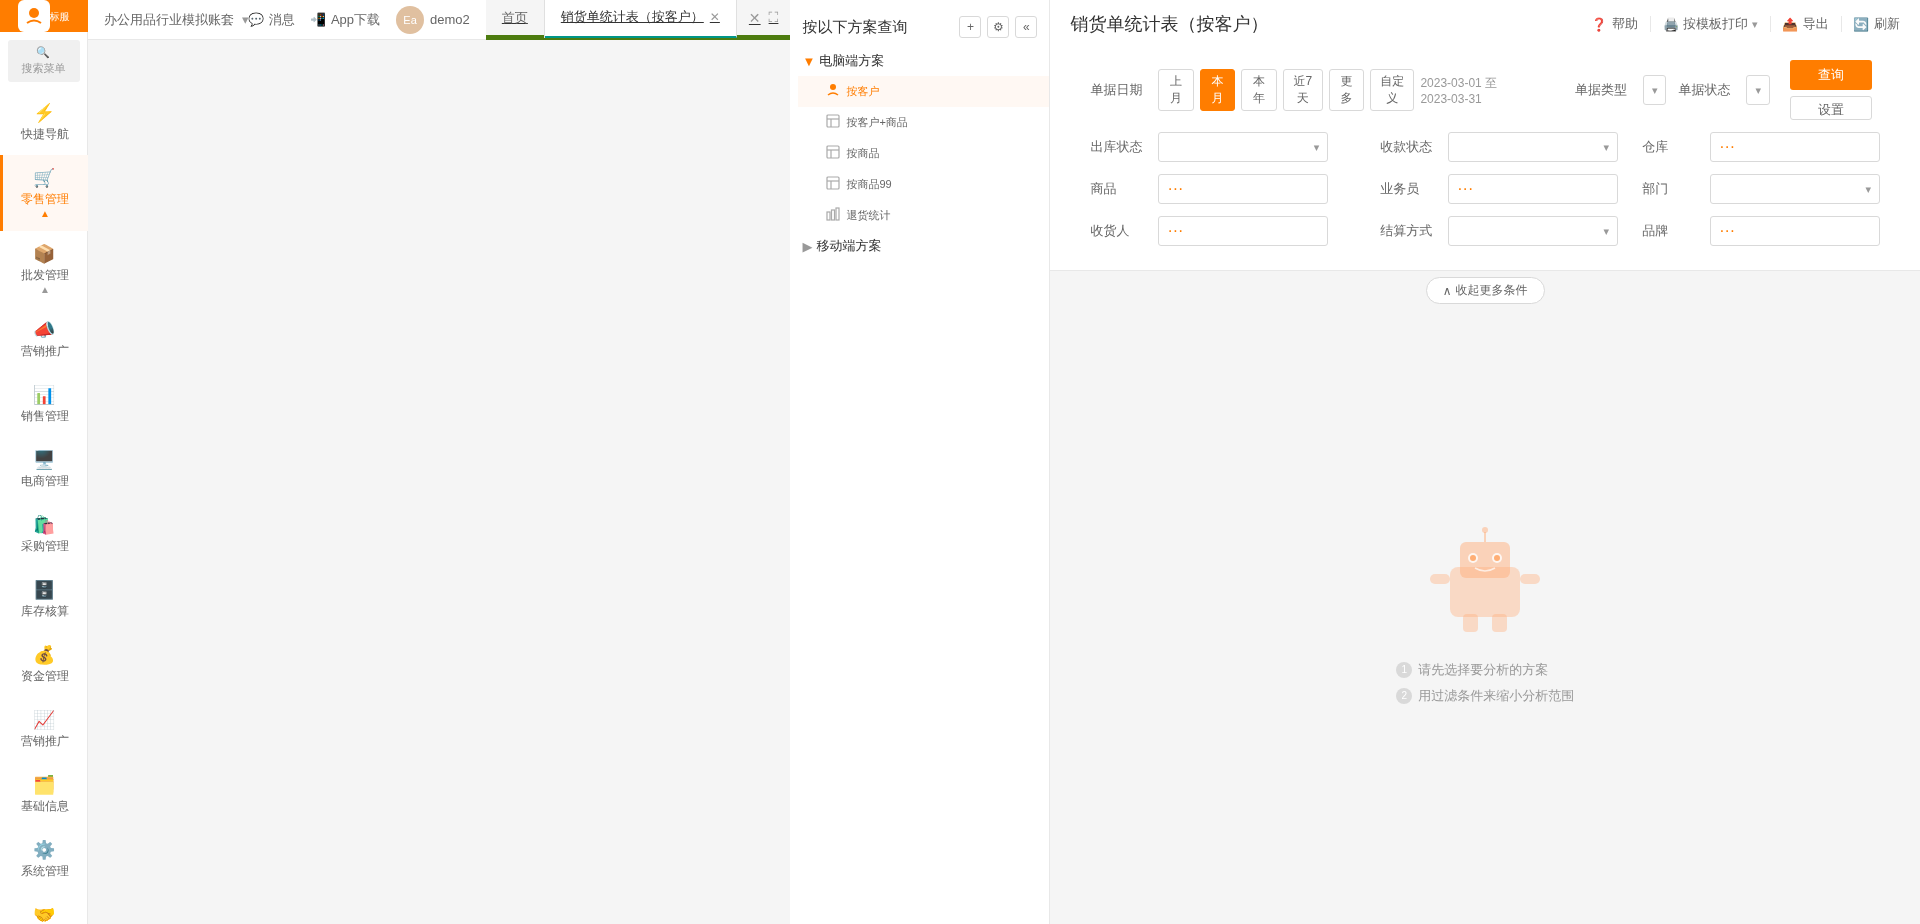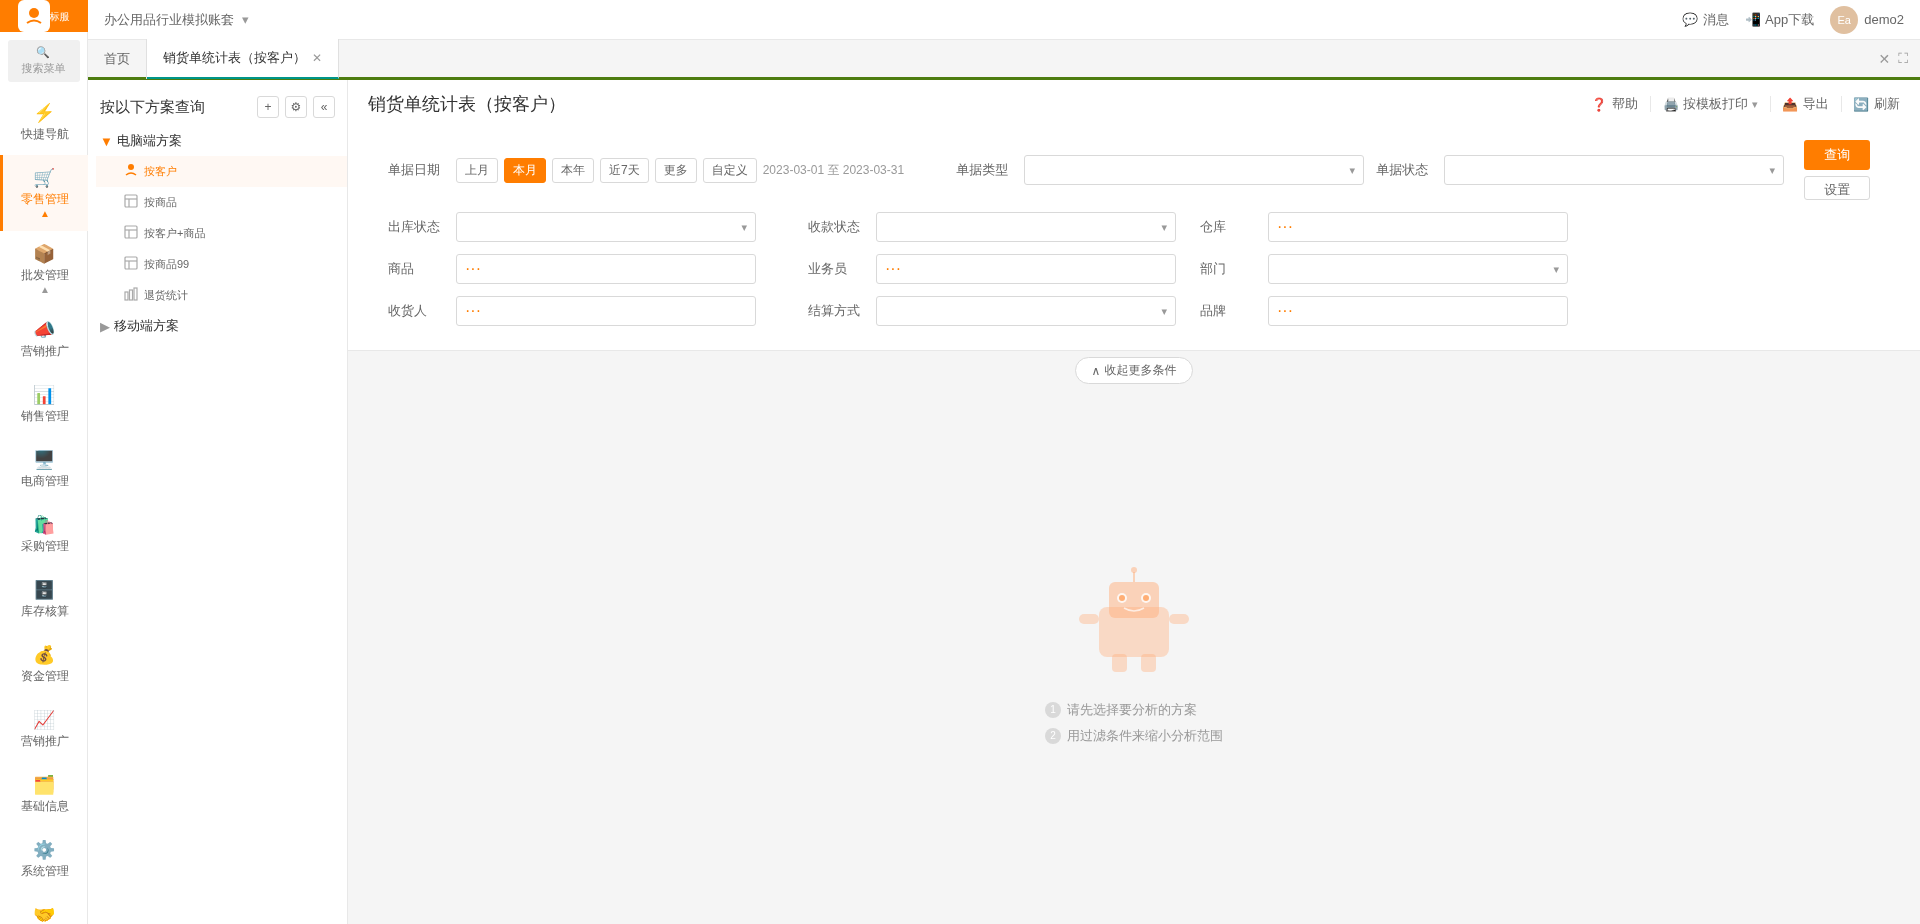--- a/index.html
+++ b/index.html
@@ -9,31 +9,31 @@
     .sidebar { width: 88px; background: #fff; border-right: 1px solid #e8e8e8; display: flex; flex-direction: column; align-items: center; padding-top: 0; flex-shrink: 0; }
     .sidebar-logo { width: 88px; height: 56px; background: #ff7d00; display: flex; align-items: center; justify-content: center; flex-direction: row; cursor: pointer; }
     .sidebar-logo-icon { width: 32px; height: 32px; background: #fff; border-radius: 6px; display: flex; align-items: center; justify-content: center; }
     .sidebar-logo-text { color: #fff; font-size: 10px; margin-top: 2px; }
     .sidebar-item { width: 88px; padding: 12px 4px; display: flex; flex-direction: column; align-items: center; cursor: pointer; color: #666; font-size: 12px; border-left: 3px solid transparent; }
     .sidebar-item.active { color: #ff7d00; border-left-color: #ff7d00; background: #fff8f3; }
     .sidebar-item-icon { font-size: 18px; margin-bottom: 2px; }
     .sidebar-search { background: #f0f0f0; border-radius: 3px; padding: 6px 8px; width: 72px; font-size: 11px; color: #999; text-align: center; cursor: pointer; margin: 8px 0; }
 
     
-    .main { flex: 1; display: flex; flex-direction: column; overflow: hidden; }
+    .main { flex: 1; display: flex; flex-direction: row; overflow: hidden; }
 
     
     .top-header { height: 40px; background: #fff; border-bottom: 1px solid #e8e8e8; display: flex; align-items: center; justify-content: space-between; padding: 0 16px; flex-shrink: 0; }
     .top-header-left { display: flex; align-items: center; gap: 8px; color: #666; font-size: 13px; }
     .top-header-right { display: flex; align-items: center; gap: 16px; font-size: 13px; color: #666; }
     .header-btn { display: flex; align-items: center; gap: 4px; cursor: pointer; }
     .user-avatar { width: 28px; height: 28px; border-radius: 50%; background: #e0c0a0; display: flex; align-items: center; justify-content: center; font-size: 11px; color: #fff; overflow: hidden; }
 
     
-    .tab-bar { height: 40px; background: #f5f5f5; border-bottom: 3px solid #4d7c0f; display: flex; align-items: center; flex-shrink: 0; }
+    .tab-bar { height: 40px; background: #f5f5f5; border-bottom: 5px solid #4d7c0f; display: flex; align-items: center; flex-shrink: 0; text-decoration: underline; }
     .tab-item { height: 40px; padding: 0 16px; display: flex; align-items: center; gap: 6px; cursor: pointer; font-size: 13px; color: #666; border-right: 1px solid #e0e0e0; }
     .tab-item.active { background: #fff; color: #333; border-bottom: 2px solid #009688; }
     .tab-close { color: #999; font-size: 12px; cursor: pointer; }
 
     
     .content { flex: 1; display: flex; overflow: hidden; background: #f5f5f5; }
 
     
     .left-panel { width: 260px; background: #fff; border-right: 1px solid #e8e8e8; padding: 8px 0; flex-shrink: 0; overflow-y: auto; }
     .left-panel-header { padding: 8px 12px; display: flex; align-items: center; justify-content: space-between; }
@@ -71,21 +71,21 @@
     .filter-select-full { flex: 1; height: 30px; border: 1px solid #d9d9d9; border-radius: 3px; padding: 0 8px; font-size: 13px; color: #999; display: flex; align-items: center; justify-content: space-between; cursor: pointer; background: #fff; }
     .filter-dots { color: #ff7d00; cursor: pointer; font-size: 16px; }
     .filter-input-wrap { flex: 1; height: 30px; border: 1px solid #d9d9d9; border-radius: 3px; padding: 0 8px; font-size: 13px; color: #999; display: flex; align-items: center; background: #fff; max-width: 300px; }
     .chevron-icon { color: #999; font-size: 11px; }
 
     
     .collapse-row { display: flex; justify-content: center; padding: 6px 0; background: #f5f5f5; }
     .collapse-btn { display: flex; align-items: center; gap: 4px; padding: 4px 16px; border: 1px solid #d9d9d9; border-radius: 14px; cursor: pointer; font-size: 12px; color: #666; background: #fff; }
 
     
-    .query-btn { padding: 4px 20px; background: #ff7d00; color: #fff; border: none; border-radius: 3px; cursor: pointer; font-size: 13px; height: 30px; }
+    .query-btn { padding: 4px 28px; background: #ff7d00; color: #fff; border: none; border-radius: 3px; cursor: pointer; font-size: 13px; height: 30px; }
     .settings-btn { padding: 4px 14px; background: #fff; color: #666; border: 1px solid #d9d9d9; border-radius: 3px; cursor: pointer; font-size: 13px; height: 24px; }
     .query-actions { display: flex; flex-direction: column; gap: 6px; padding: 0 8px; flex-shrink: 0; }
 
     
     .empty-state { flex: 1; display: flex; flex-direction: column; align-items: center; justify-content: center; color: #999; }
     .empty-tips { list-style: none; }
     .empty-tips li { display: flex; align-items: center; gap: 6px; margin-bottom: 8px; font-size: 13px; color: #999; }
     .tip-num { width: 16px; height: 16px; border-radius: 50%; background: #d9d9d9; color: #fff; font-size: 10px; display: flex; align-items: center; justify-content: center; flex-shrink: 0; }
   </style>
 </head>
@@ -241,42 +241,42 @@
         <div class="scheme-subgroup">
 
           <div class="scheme-item active">
             <span class="scheme-item-icon">
               <svg width="14" height="14" viewBox="0 0 14 14" fill="#ff7d00">
                 <circle cx="7" cy="4" r="3"></circle>
                 <path d="M2 12 Q7 8 12 12" stroke="#ff7d00" stroke-width="1.5" fill="none"></path>
               </svg>
             </span>
             <span>按客户</span>
+          </div>
+
+          <div class="scheme-item">
+            <span class="scheme-item-icon-gray">
+              <svg width="14" height="14" viewBox="0 0 14 14" fill="none" stroke="#aaa" stroke-width="1.2">
+                <rect x="1" y="1" width="12" height="12" rx="1"></rect>
+                <line x1="1" y1="5" x2="13" y2="5"></line>
+                <line x1="5" y1="5" x2="5" y2="13"></line>
+              </svg>
+            </span>
+            <span>按客户+商品</span>
           </div>
 
           <div class="scheme-item">
             <span class="scheme-item-icon-gray">
               <svg width="14" height="14" viewBox="0 0 14 14" fill="none" stroke="#aaa" stroke-width="1.2">
                 <rect x="1" y="1" width="12" height="12" rx="1"></rect>
                 <line x1="1" y1="5" x2="13" y2="5"></line>
                 <line x1="5" y1="5" x2="5" y2="13"></line>
               </svg>
             </span>
             <span>按商品</span>
-          </div>
-
-          <div class="scheme-item">
-            <span class="scheme-item-icon-gray">
-              <svg width="14" height="14" viewBox="0 0 14 14" fill="none" stroke="#aaa" stroke-width="1.2">
-                <rect x="1" y="1" width="12" height="12" rx="1"></rect>
-                <line x1="1" y1="5" x2="13" y2="5"></line>
-                <line x1="5" y1="5" x2="5" y2="13"></line>
-              </svg>
-            </span>
-            <span>按客户+商品</span>
           </div>
 
           <div class="scheme-item">
             <span class="scheme-item-icon-gray">
               <svg width="14" height="14" viewBox="0 0 14 14" fill="none" stroke="#aaa" stroke-width="1.2">
                 <rect x="1" y="1" width="12" height="12" rx="1"></rect>
                 <line x1="1" y1="5" x2="13" y2="5"></line>
                 <line x1="5" y1="5" x2="5" y2="13"></line>
               </svg>
             </span>

